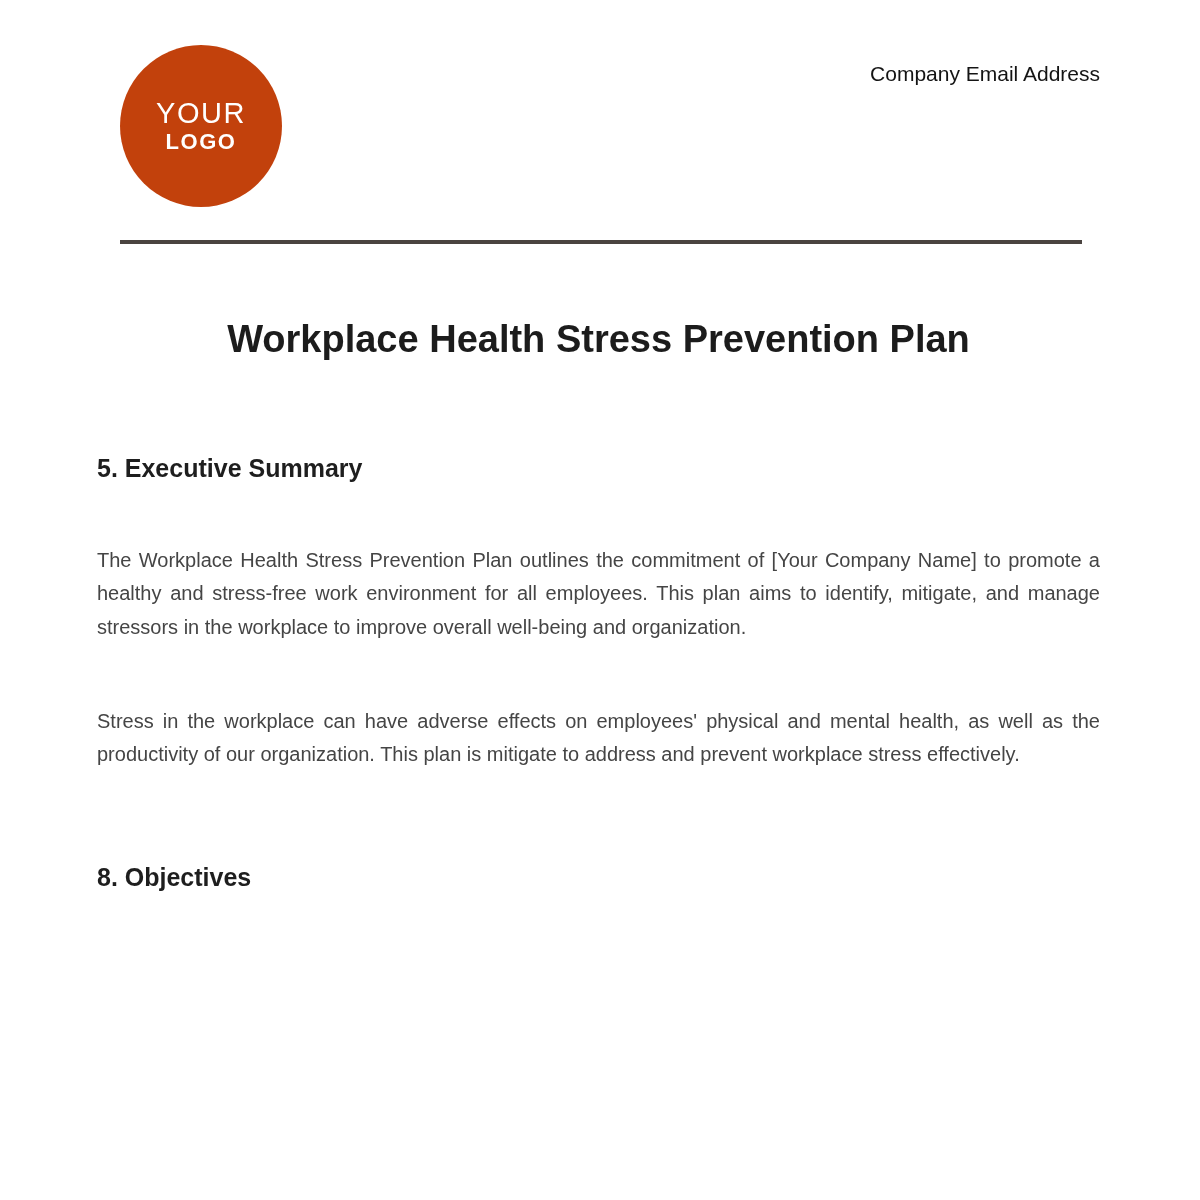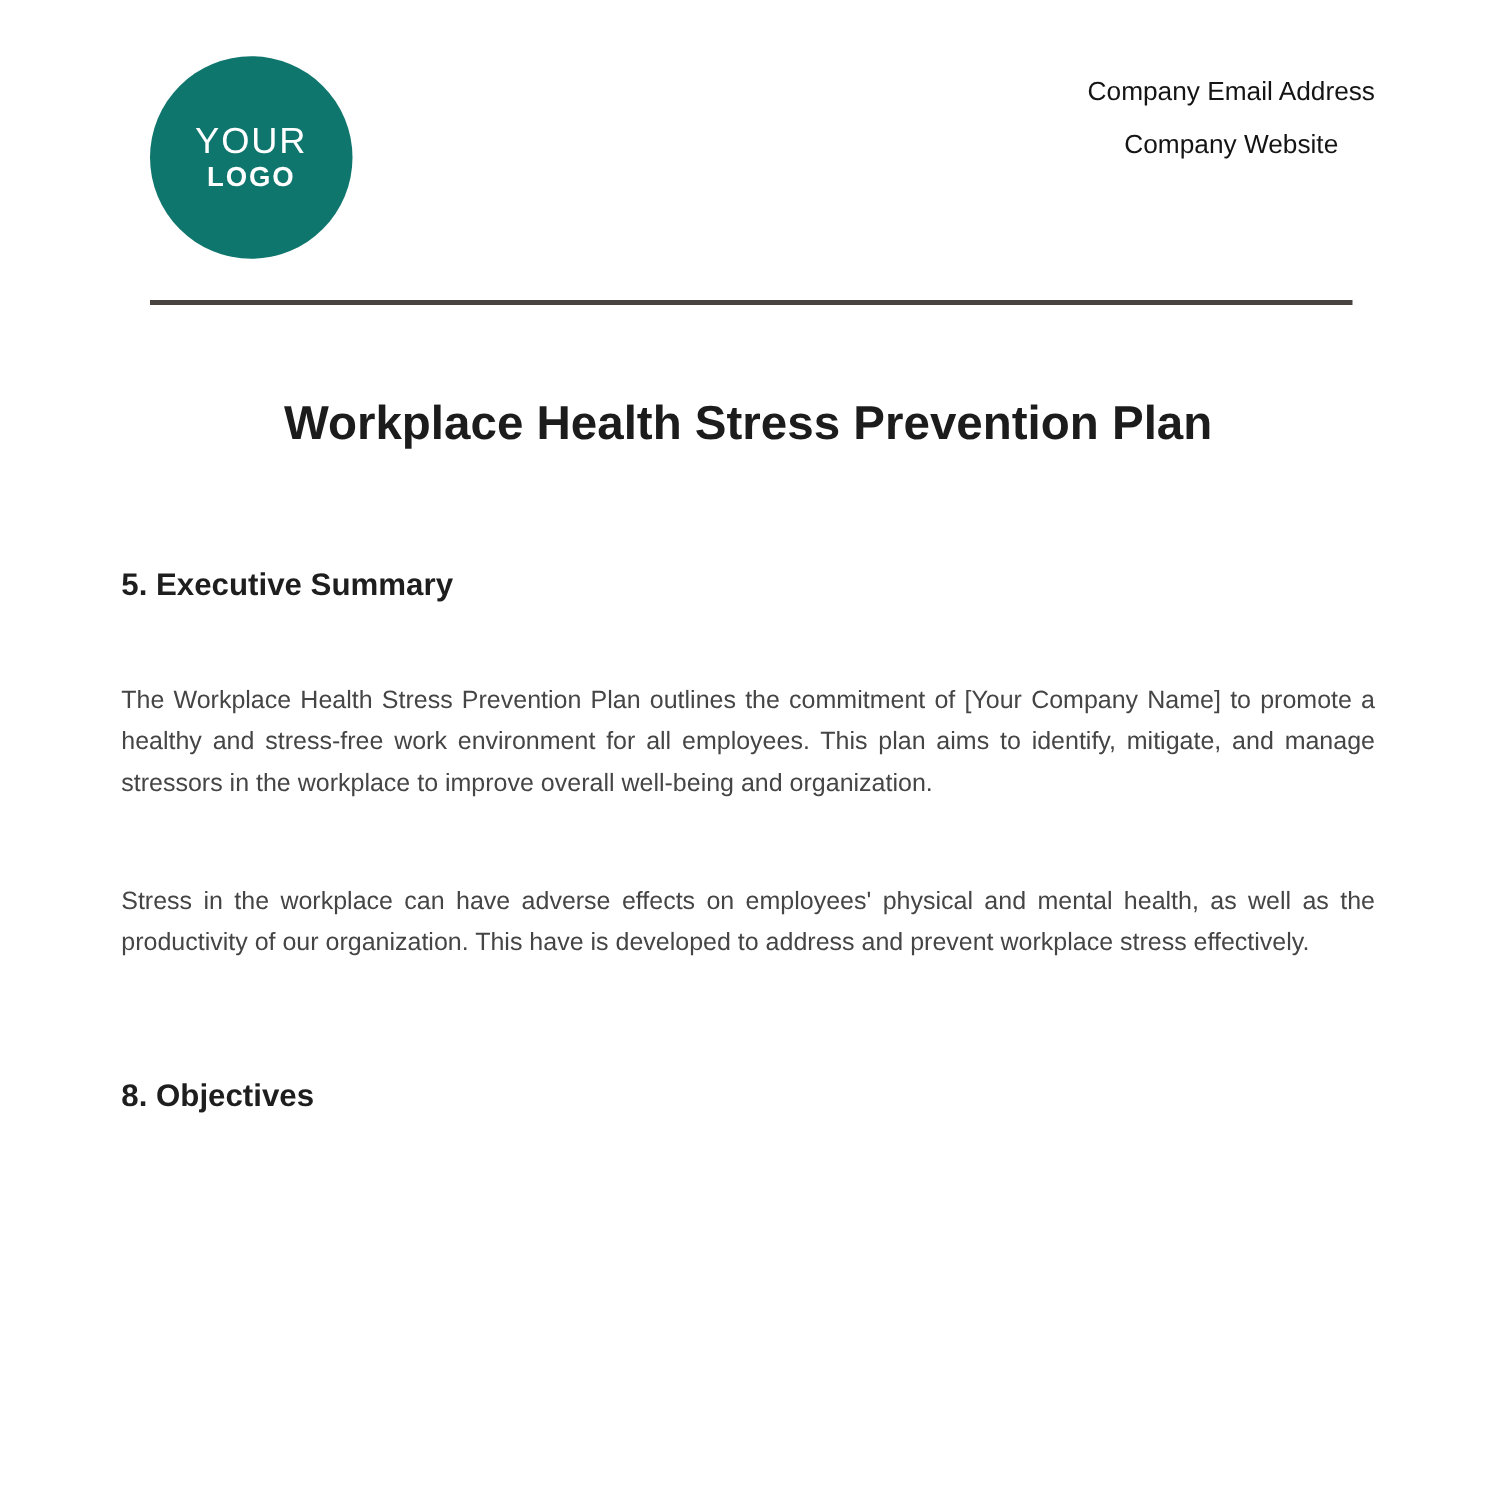--- a/index.html
+++ b/index.html
@@ -21,40 +21,40 @@
   .header {
     display: flex;
     justify-content: space-between;
     align-items: flex-start;
   }
   .logo {
     width: 162px;
     height: 162px;
     margin-left: 23px;
     border-radius: 50%;
-    background: #0f766e;
+    background: #c2410c;
     color: #ffffff;
     display: flex;
     flex-direction: column;
     align-items: center;
     justify-content: center;
     line-height: 1.1;
   }
   .logo .l1 {
     font-size: 29px;
     font-weight: 400;
     letter-spacing: 1.5px;
   }
   .logo .l2 {
     font-size: 22px;
     font-weight: 700;
     letter-spacing: 1.5px;
   }
   .contact {
-    text-align: center;
+    text-align: right;
     font-size: 21px;
     line-height: 42px;
     color: #141414;
     padding-top: 8px;
   }
 
   
   .divider {
     border: none;
     height: 4px;
@@ -91,34 +91,33 @@
 
 <div class="page">
 
   <header class="header">
     <div class="logo">
       <span class="l1">YOUR</span>
       <span class="l2">LOGO</span>
     </div>
     <div class="contact">
       <div>Company Email Address</div>
-      <div>Company Website</div>
     </div>
   </header>
 
   <hr class="divider">
 
   <h1 class="title">Workplace Health Stress Prevention Plan</h1>
 
   <section>
     <h2 class="section-heading">5. Executive Summary</h2>
     <p class="section-body">The Workplace Health Stress Prevention Plan outlines the commitment of [Your Company Name] to promote a healthy and stress-free work environment for all employees. This plan aims to identify, mitigate, and manage stressors in the workplace to improve overall well-being and organization.</p>
   </section>
 
   <section>
-    <p class="section-body">Stress in the workplace can have adverse effects on employees' physical and mental health, as well as the productivity of our organization. This have is developed to address and prevent workplace stress effectively.</p>
+    <p class="section-body">Stress in the workplace can have adverse effects on employees' physical and mental health, as well as the productivity of our organization. This plan is mitigate to address and prevent workplace stress effectively.</p>
   </section>
 
   <section>
     <h2 class="section-heading">8. Objectives</h2>
   </section>
 
 </div>
 
 </body></html>

